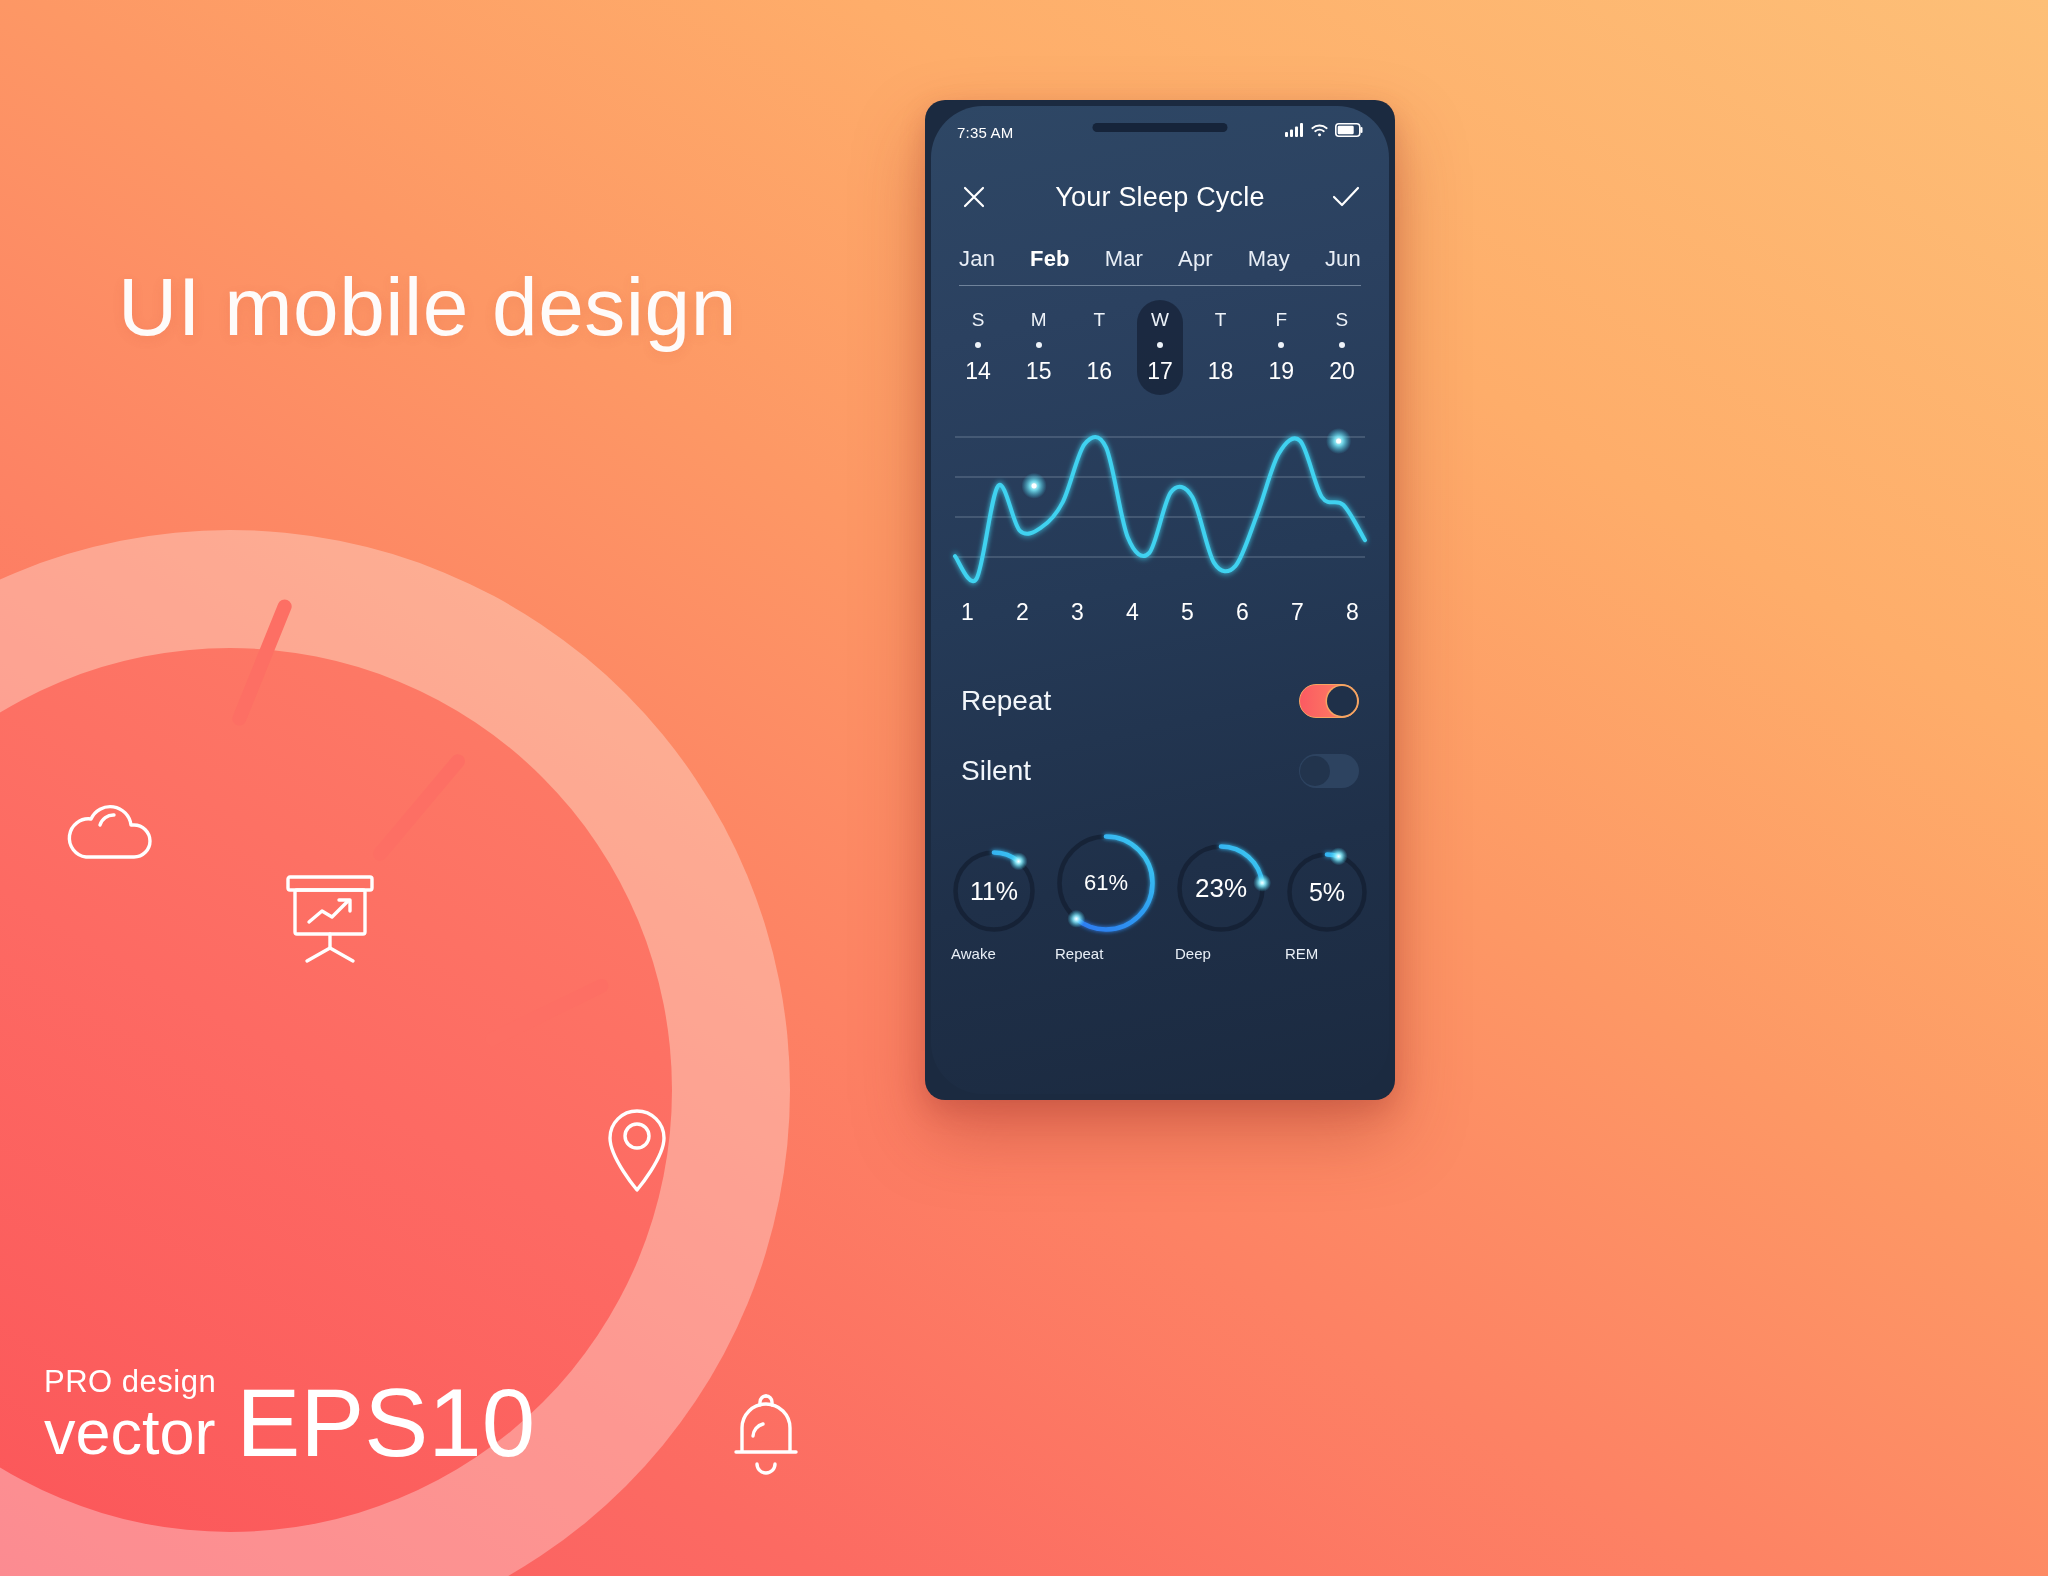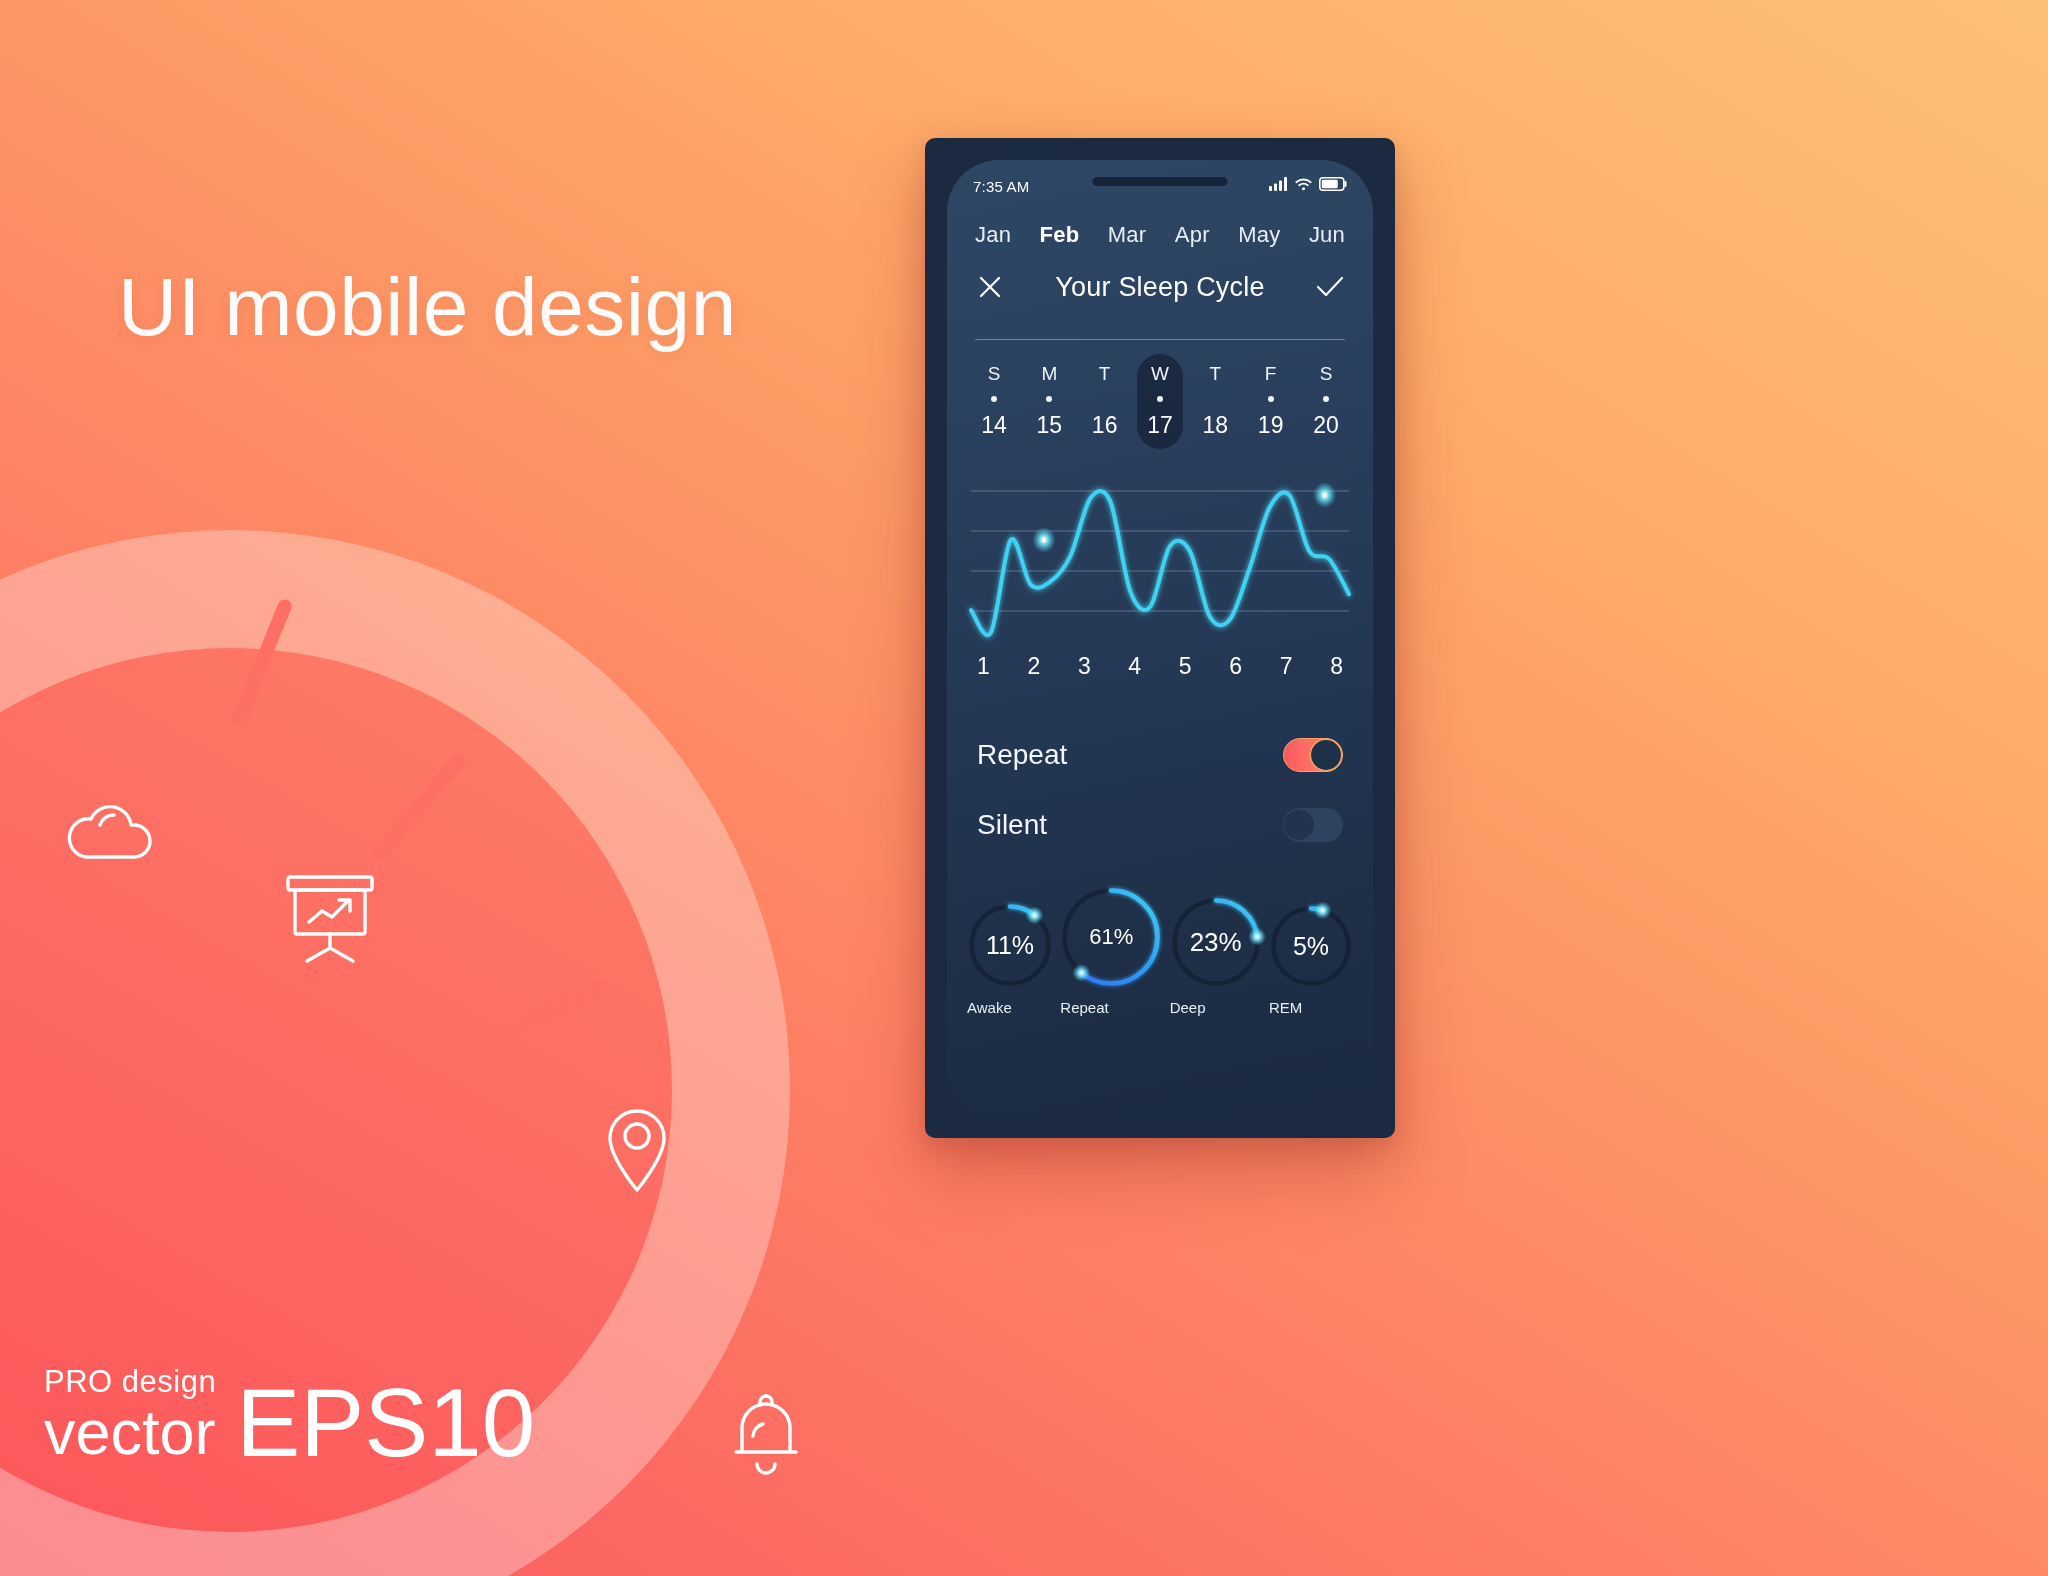--- a/index.html
+++ b/index.html
@@ -45,24 +45,23 @@
 
   #eps-block { position:absolute; left:44px; top:1366px; display:flex; align-items:flex-end; }
   #eps-left { display:flex; flex-direction:column; align-items:flex-start; margin-right:20px; padding-bottom:4px;}
   #eps-pro { font-size:31px; font-weight:300; color:#fff; letter-spacing:.5px; line-height:1; margin-bottom:4px; }
   #eps-vector { font-size:63px; font-weight:300; color:#fff; letter-spacing:0px; line-height:1; }
   #eps-code { font-size:96px; font-weight:300; color:#fff; letter-spacing:0px; line-height:.95; }
 
   
   #phone {
     position:absolute; left:925px; top:100px; width:470px; height:1000px;
-    border-radius:10px; background:#1b2a40;
-    padding:22px;
+    border-radius:20px; background:#1b2a40;
+    padding:6px;
     box-shadow:0 34px 70px rgba(150,40,35,.34), 0 10px 26px rgba(150,40,35,.22);
-    margin-top:38px;
   }
   #screen {
     width:100%; height:100%; border-radius:52px; overflow:hidden;
     background:linear-gradient(168deg,#2e4765 0%,#2b4160 22%,#253a57 48%,#1f3049 75%,#1b2a40 100%);
     position:relative; display:flex; flex-direction:column;
   }
 
   
   #status-bar {
     height:52px; display:flex; align-items:center; padding:0 26px;
@@ -214,42 +213,42 @@
         <span>
           <svg width="28" height="14" viewBox="0 0 28 14" fill="none">
             <rect x="0.8" y="0.8" width="24" height="12.4" rx="3" stroke="#fff" stroke-width="1.6"></rect>
             <rect x="2.7" y="2.7" width="16" height="8.6" rx="1.4" fill="#fff"></rect>
             <path d="M26.4 5 v4" stroke="#fff" stroke-width="2.2" stroke-linecap="round"></path>
           </svg>
         </span>
       </div>
     </div>
 
+    <div id="nav">
+      <div class="nav-btn">
+        <svg width="26" height="26" viewBox="0 0 26 26" fill="none" stroke="#fff" stroke-width="2.2" stroke-linecap="round">
+          <path d="M4 4 L22 22 M22 4 L4 22"></path>
+        </svg>
+      </div>
+      <div id="nav-title">Your Sleep Cycle</div>
+      <div class="nav-btn">
+        <svg width="30" height="26" viewBox="0 0 30 26" fill="none" stroke="#fff" stroke-width="2.2" stroke-linecap="round" stroke-linejoin="round">
+          <path d="M3 13 L11 21 L27 4"></path>
+        </svg>
+      </div>
+    </div>
+
     <div id="months">
         <div class="month">Jan</div>
         <div class="month active">Feb</div>
         <div class="month">Mar</div>
         <div class="month">Apr</div>
         <div class="month">May</div>
         <div class="month">Jun</div>
       </div>
-
-    <div id="nav">
-      <div class="nav-btn">
-        <svg width="26" height="26" viewBox="0 0 26 26" fill="none" stroke="#fff" stroke-width="2.2" stroke-linecap="round">
-          <path d="M4 4 L22 22 M22 4 L4 22"></path>
-        </svg>
-      </div>
-      <div id="nav-title">Your Sleep Cycle</div>
-      <div class="nav-btn">
-        <svg width="30" height="26" viewBox="0 0 30 26" fill="none" stroke="#fff" stroke-width="2.2" stroke-linecap="round" stroke-linejoin="round">
-          <path d="M3 13 L11 21 L27 4"></path>
-        </svg>
-      </div>
-    </div>
     <div id="month-divider"></div>
 
     <div id="days">
         <div class="day">
           <div class="day-letter">S</div>
           <div class="day-dot"></div>
           <div class="day-num">14</div>
         </div>
         <div class="day">
           <div class="day-letter">M</div>

